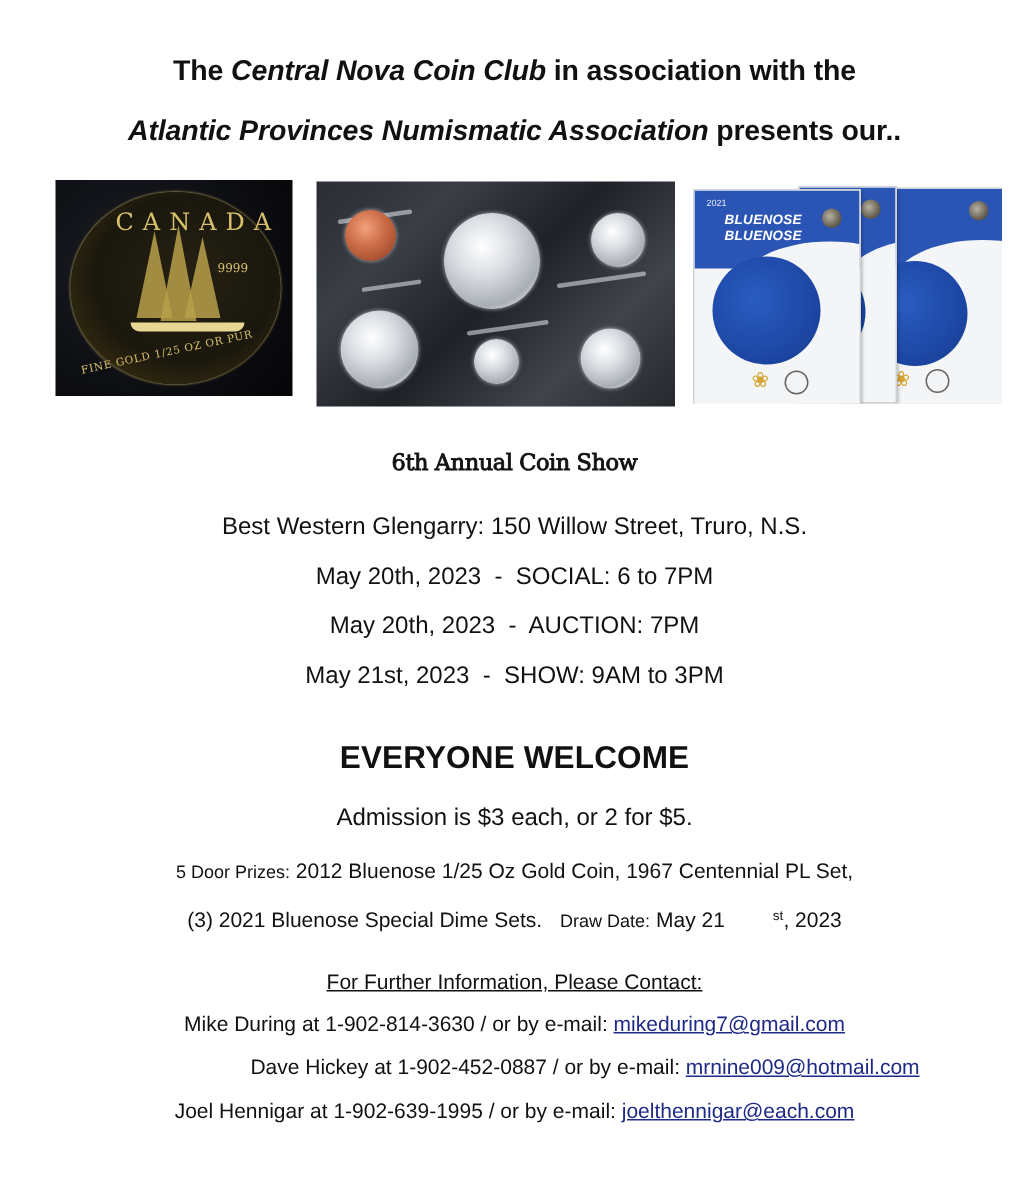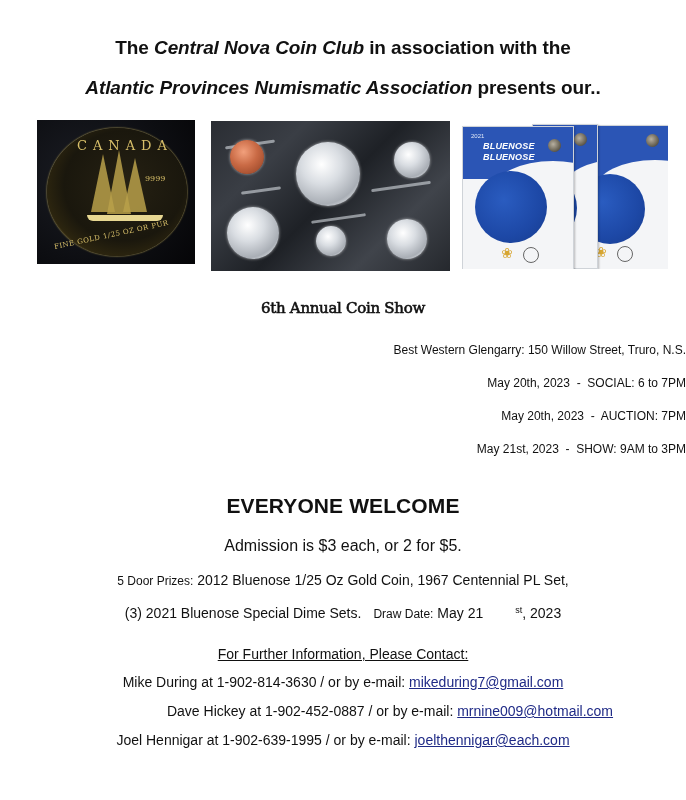--- a/index.html
+++ b/index.html
@@ -12,21 +12,21 @@
       position: absolute; left: 0; width: 686px; text-align: center;
       white-space: nowrap;
     }
     .intro { font-size: 19px; font-weight: bold; letter-spacing: -0.1px; }
     .intro em { font-style: italic; }
     .title {
       font-family: "DejaVu Serif", "Liberation Serif", serif;
       font-weight: 400; font-size: 15px; letter-spacing: -0.3px;
       -webkit-text-stroke: 0.6px #111;
     }
-    .detail { font-size: 12px; text-align: right; }
+    .detail { font-size: 16px; }
     .detail.pre { white-space: pre; }
     .welcome { font-size: 21px; font-weight: bold; letter-spacing: 0.1px; }
     .admission { font-size: 16px; }
     .prize { font-size: 14px; }
     .prize .big { font-size: 12px; }
     .contact-head { font-size: 14px; text-decoration: underline; }
     .contact { font-size: 14px; }
     .contact a { color: #1f2a86; text-decoration: underline; }
     sup { font-size: 9px; vertical-align: 5px; margin-left: 32px; }
 
@@ -90,21 +90,21 @@
 
 <div class="line intro" style="top:37px;">
   <span>The </span><em>Central Nova Coin Club</em><span> in association with the</span>
 </div>
 <div class="line intro" style="top:77px;">
   <em>Atlantic Provinces Numismatic Association</em><span> presents our..</span>
 </div>
 
 <div class="photo" id="photo-gold">
   <div class="coin">
-    <div class="coin-text" style="left:30px; top:10px; letter-spacing:6px; font-size:13px;">CANADA</div>
+    <div class="coin-text" style="left:30px; top:10px; letter-spacing:6px; font-size:16px;">CANADA</div>
     <div class="sail" style="left:44px; top:26px;"></div>
     <div class="sail" style="left:60px; top:22px; border-bottom-width:64px;"></div>
     <div class="sail" style="left:76px; top:30px; border-bottom-width:54px;"></div>
     <div class="hull"></div>
     <div class="coin-text" style="left:98px; top:46px; font-size:8px; letter-spacing:0;">9999</div>
     <div class="coin-text" style="left:6px; top:103px; font-size:7px; letter-spacing:0.5px; transform:rotate(-12deg);">FINE GOLD 1/25 OZ OR PUR</div>
   </div>
 </div>
 
 <div class="photo" id="photo-mint">

